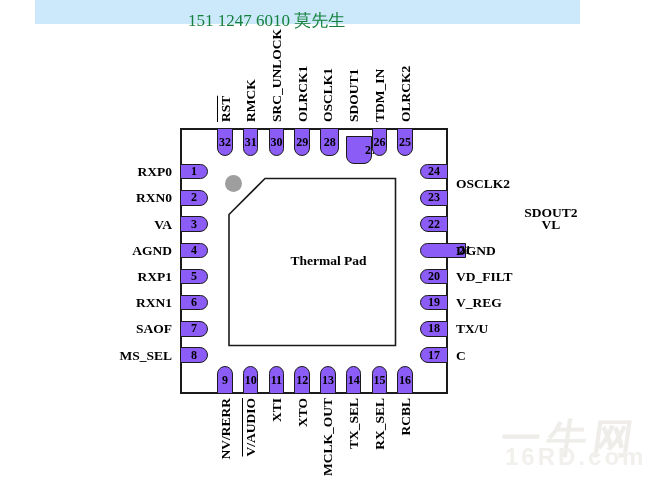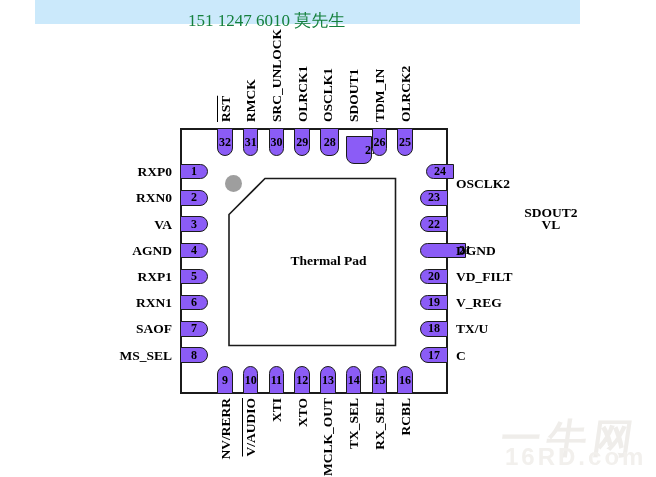--- a/index.html
+++ b/index.html
@@ -96,21 +96,21 @@
       </div>
       <div class="pin-label" style="left: 22px; width: 150px; text-align: right; top: 294.15px;">RXN1</div>
       <div class="pad left" style="left: 180px; top: 321.09px; width: 28px; height: 15.5px;">
         <span>7</span>
       </div>
       <div class="pin-label" style="left: 22px; width: 150px; text-align: right; top: 320.34px;">SAOF</div>
       <div class="pad left" style="left: 180px; top: 347.28px; width: 28px; height: 15.5px;">
         <span>8</span>
       </div>
       <div class="pin-label" style="left: 22px; width: 150px; text-align: right; top: 346.53px;">MS_SEL</div>
-      <div class="pad right" style="left: 420px; top: 163.95px; width: 28px; height: 15.5px; margin-left: 6px;">
+      <div class="pad right" style="left: 420px; top: 163.95px; width: 28px; height: 15.5px;">
         <span>24</span>
       </div>
       <div class="pin-label" style="left: 456px; width: 190px; text-align: left; top: 163.2px; margin-top: 12px;">OSCLK2</div>
       <div class="pad right" style="left: 420px; top: 190.14px; width: 28px; height: 15.5px;">
         <span>23</span>
       </div>
       <div class="pin-label" style="left: 456px; width: 190px; text-align: center; top: 204px;">SDOUT2</div>
       <div class="pad right" style="left: 420px; top: 216.33px; width: 28px; height: 15.5px;">
         <span>22</span>
       </div>

